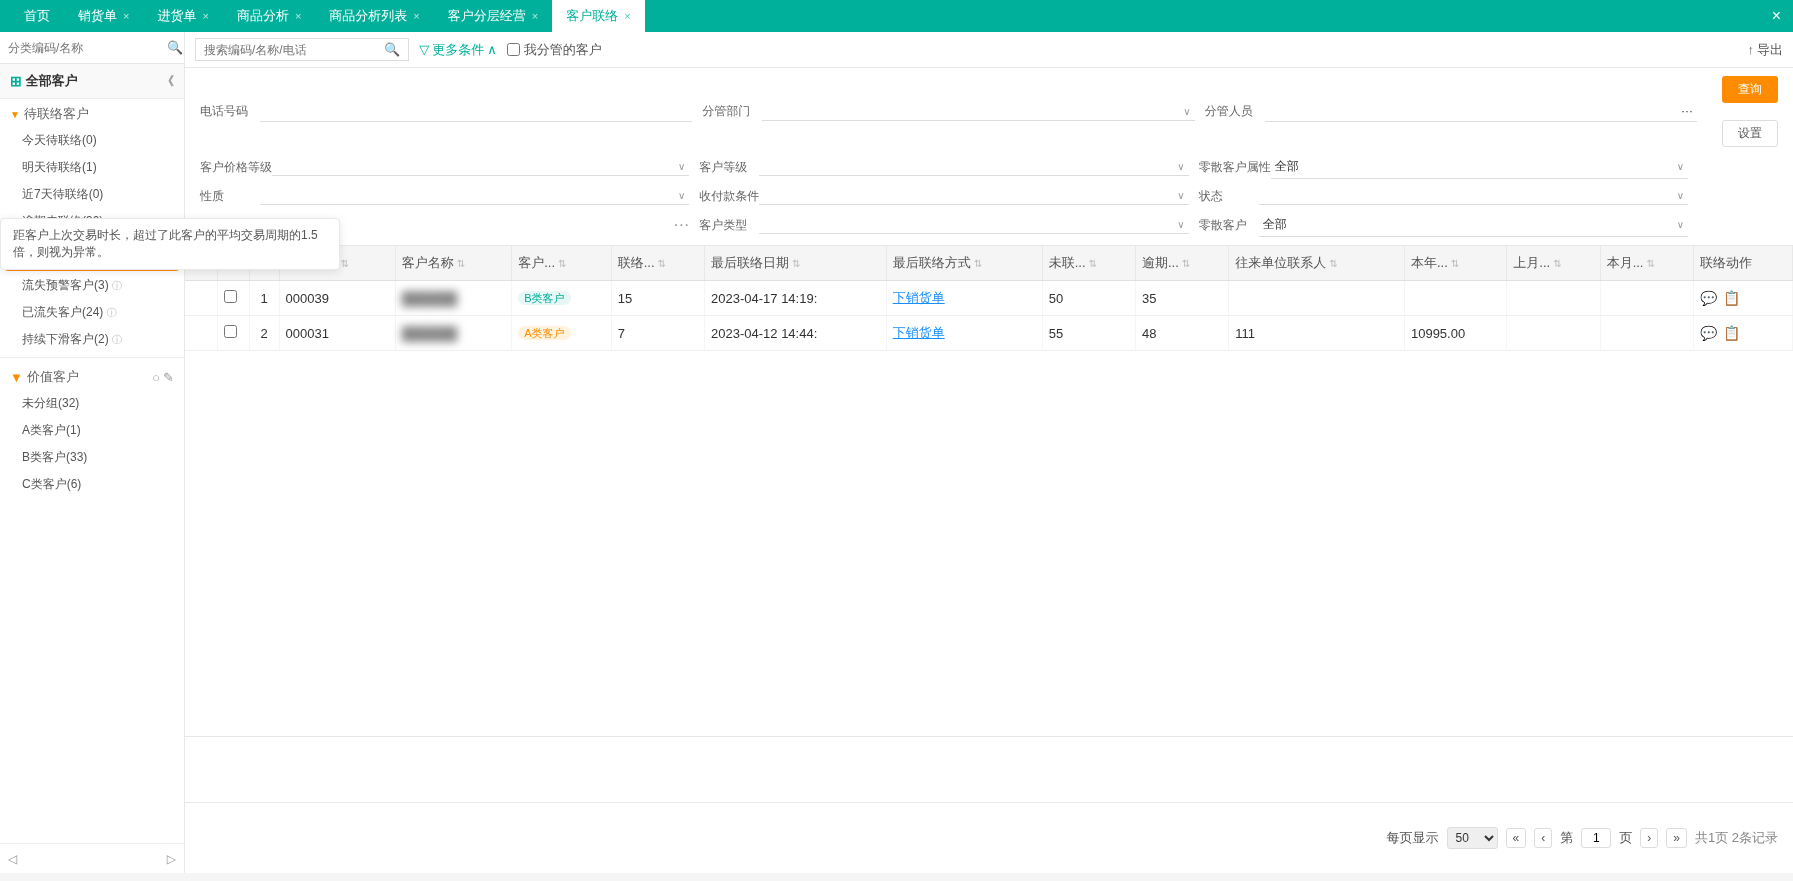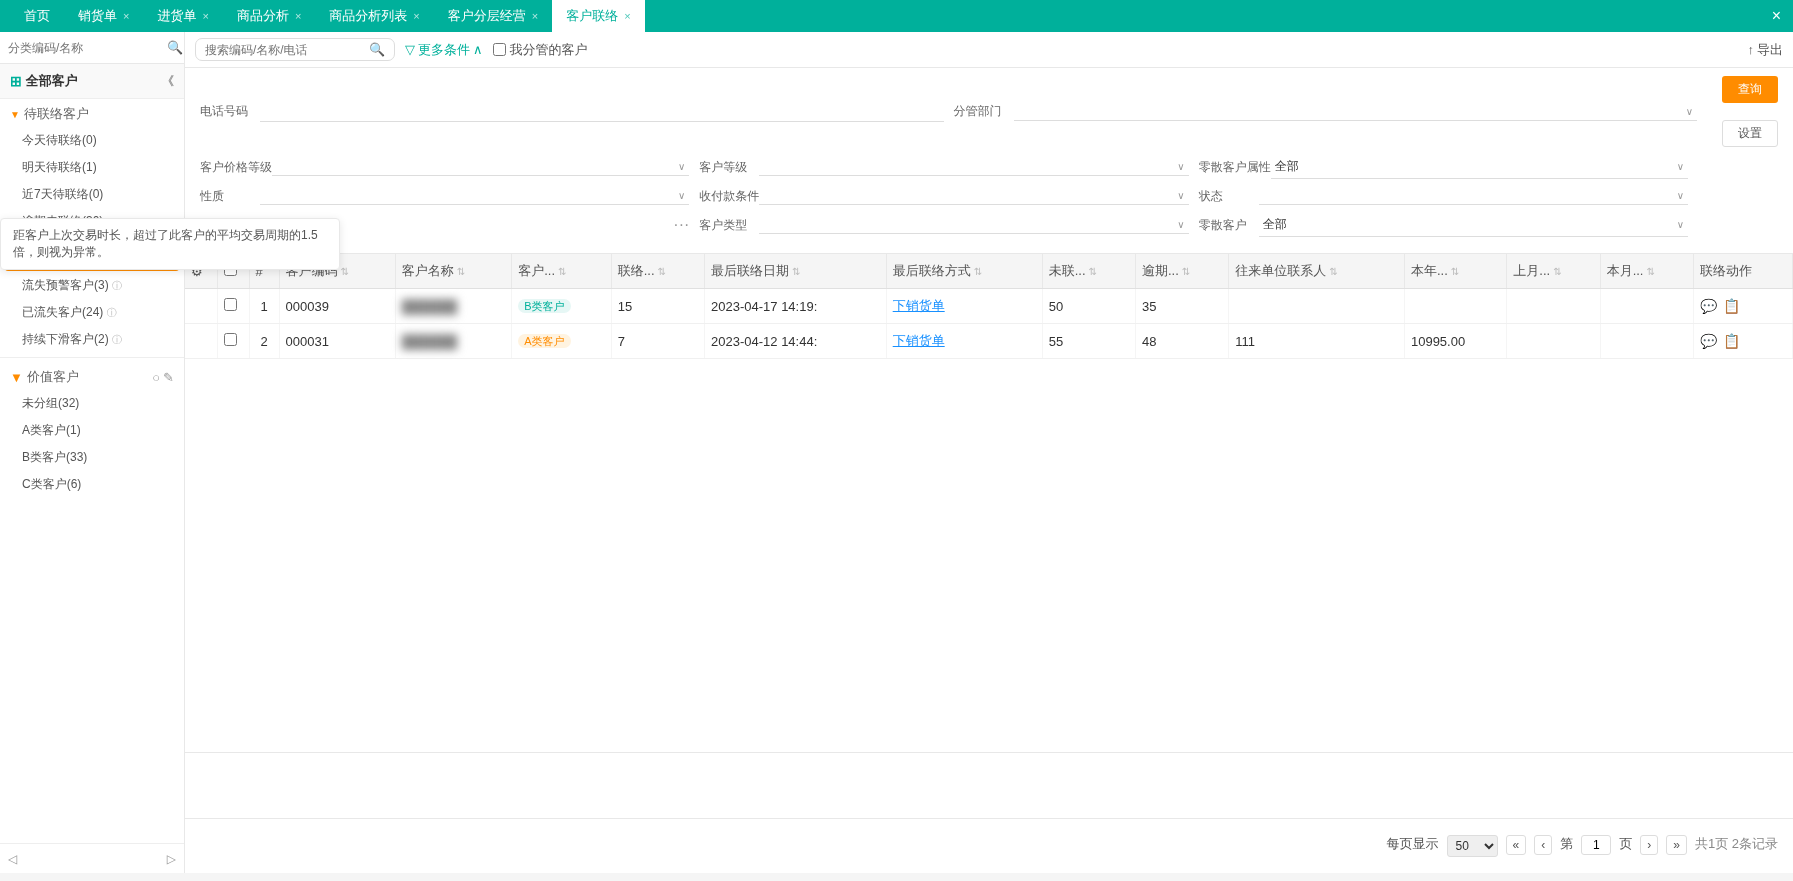--- a/index.html
+++ b/index.html
@@ -153,25 +153,24 @@
       border-bottom: 1px solid #e8e8e8;
       display: flex;
       align-items: center;
       gap: 10px;
       flex-wrap: wrap;
     }
     .search-box {
       display: flex;
       align-items: center;
       border: 1px solid #ddd;
-      border-radius: 7px;
+      border-radius: 0;
       padding: 3px 8px;
-      gap: 4px;
+      gap: 20px;
       min-width: 200px;
-      justify-content: center;
     }
     .search-box input { border: none; outline: none; font-size: 12px; width: 160px; }
     .search-box .search-icon { color: #00b09b; cursor: pointer; }
     .more-filter {
       display: flex;
       align-items: center;
       gap: 3px;
       color: #00b09b;
       cursor: pointer;
       font-size: 12px;
@@ -200,21 +199,21 @@
       background: white;
       border-bottom: 1px solid #e8e8e8;
       padding: 8px 15px;
     }
     .adv-filter-row {
       display: flex;
       align-items: center;
       gap: 10px;
       margin-bottom: 8px;
     }
-    .adv-filter-row:last-child { margin-bottom: 8px; }
+    .adv-filter-row:last-child { margin-bottom: 0; }
     .filter-field {
       display: flex;
       align-items: center;
       flex: 1;
       min-width: 0;
       justify-content: flex-end;
     }
     .filter-label {
       color: #666;
       font-size: 12px;
@@ -318,23 +317,23 @@
       border-top: 1px solid #e8e8e8;
       padding: 3px 0;
       overflow-x: auto;
       height: 18px;
     }
     .bottom-scroll-inner { width: 1200px; height: 1px; }
 
     
     .pagination-bar {
       display: flex;
-      align-items: flex-start;
+      align-items: center;
       justify-content: flex-end;
-      padding: 16px 15px;
+      padding: 24px 15px;
       border-top: 1px solid #e8e8e8;
       gap: 8px;
       font-size: 12px;
       color: #555;
       margin-top: 48px;
     }
     .page-size-select {
       border: 1px solid #ddd;
       border-radius: 3px;
       padding: 2px 4px;
@@ -481,20 +480,27 @@
       <div class="adv-filter-row">
         <div class="filter-field">
           <span class="filter-label">电话号码</span>
           <input class="filter-input" type="text" style="">
         </div>
         <div class="filter-field">
           <span class="filter-label">分管部门</span>
           <div class="filter-select">
             <span></span>
             <span class="chev">∨</span>
+          </div>
+        </div>
+        <div class="filter-field">
+          <span class="filter-label">分管人员</span>
+          <div class="filter-select">
+            <span></span>
+            <span class="filter-dots">···</span>
           </div>
         </div>
         <div class="filter-actions">
           <button class="btn-query">查询</button>
           <button class="btn-settings">设置</button>
         </div>
       </div>
 
       <div class="adv-filter-row">
         <div class="filter-field">

